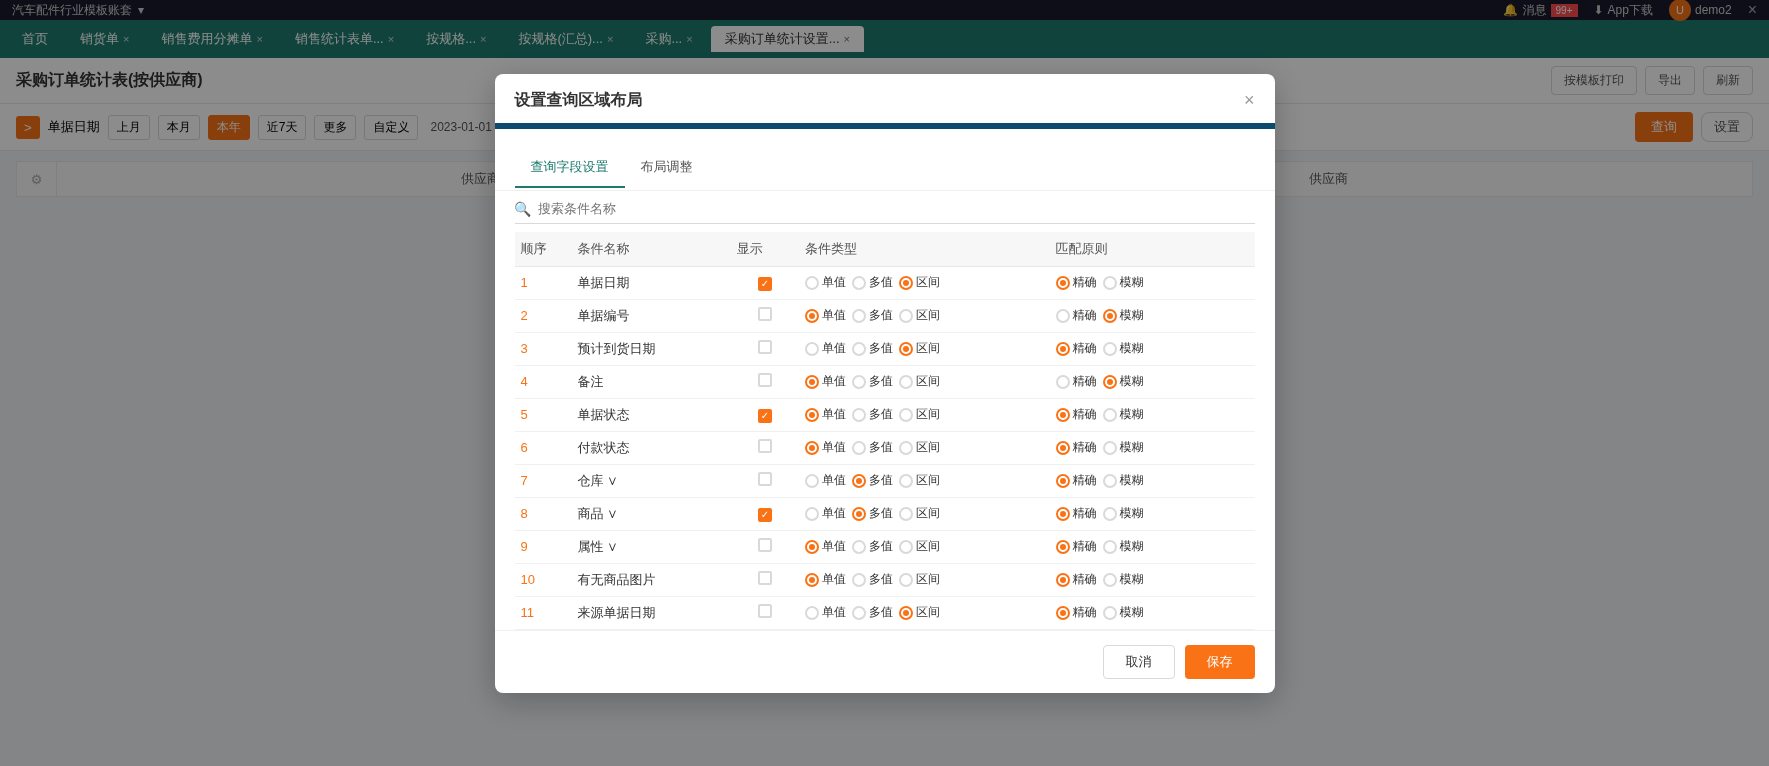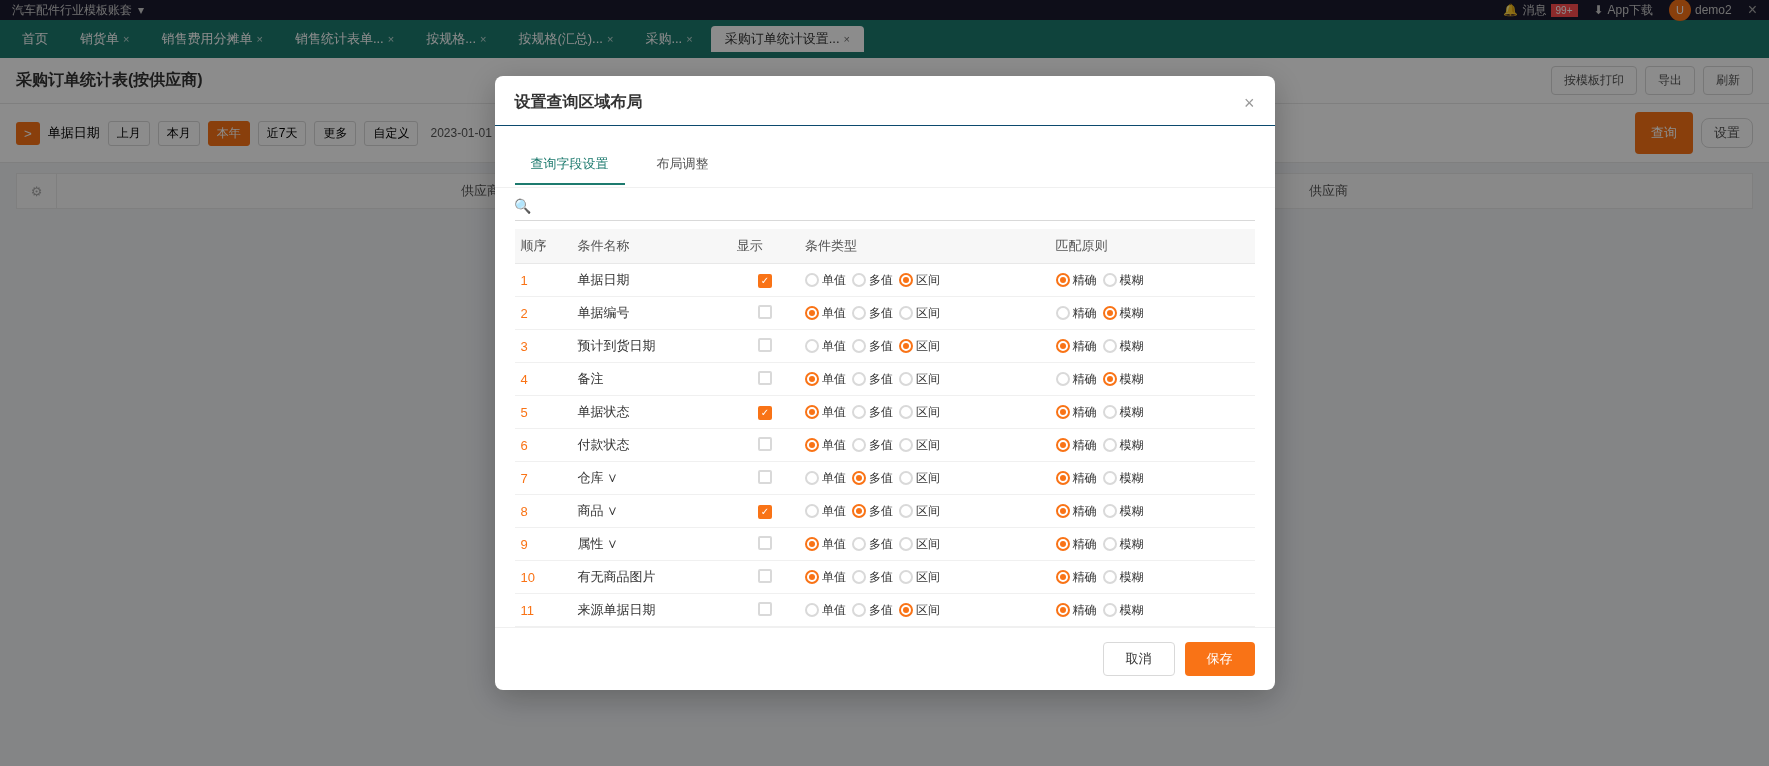--- a/index.html
+++ b/index.html
@@ -95,31 +95,31 @@
       max-height: 680px;
       display: flex;
       flex-direction: column;
       box-shadow: 0 8px 32px rgba(0,0,0,0.25);
     }
     .dialog-header {
       display: flex;
       align-items: center;
       justify-content: space-between;
       padding: 16px 20px 12px;
-      border-bottom: 1px solid #0c4a6e;
+      border-bottom: 6px solid #0c4a6e;
     }
     .dialog-title { font-size: 16px; font-weight: bold; color: #333; }
     .dialog-close { cursor: pointer; color: #999; font-size: 18px; line-height: 1; }
 
     
     .dialog-tabs {
       display: flex;
       padding: 2px 20px;
       border-bottom: 1px solid #f0f0f0;
-      gap: 16px;
+      gap: 0;
       margin-top: 17px;
     }
     .dialog-tab {
       padding: 10px 16px;
       cursor: pointer;
       font-size: 13px;
       color: #555;
       border-bottom: 2px solid transparent;
     }
     .dialog-tab.active {
@@ -344,21 +344,21 @@
   <button class="filter-toggle">&gt;</button>
   <span>单据日期</span>
   <button class="date-btn">上月</button>
   <button class="date-btn">本月</button>
   <button class="date-btn active">本年</button>
   <button class="date-btn">近7天</button>
   <button class="date-btn">更多</button>
   <button class="date-btn">自定义</button>
   <span style="font-size:12px;color:#555;margin-left:4px;">2023-01-01 至 2023-12-31</span>
   <span style="flex:1;"></span>
-  <button style="background:#f97316;color:#fff;border:none;border-radius:4px;padding:12px 16px;cursor:pointer;font-size:13px;">查询</button>
+  <button style="background:#f97316;color:#fff;border:none;border-radius:4px;padding:6px 16px;cursor:pointer;font-size:13px;">查询</button>
   <button style="background:#fff;color:#555;border:1px solid #d9d9d9;border-radius:8px;padding:5px 12px;cursor:pointer;font-size:13px;">设置</button>
 </div>
 
 <div class="bg-content">
   <table class="bg-table">
     <thead>
       <tr>
         <th style="width:40px;"><span class="settings-icon">⚙</span></th>
         <th>供应商</th>
         <th>供应商</th>
@@ -382,20 +382,21 @@
         <span>查询字段设置</span>
       </div>
       <div class="dialog-tab">
         <span>布局调整</span>
       </div>
     </div>
 
     <div class="search-wrap">
       <div class="search-input-box">
         <span class="search-icon-char">🔍</span>
+        <input type="text" placeholder="搜索条件名称" style="">
       </div>
     </div>
 
     <div class="settings-table">
       <table>
         <thead>
           <tr>
             <th class="col-order">顺序</th>
             <th class="col-name">条件名称</th>
             <th class="col-show">显示</th>

